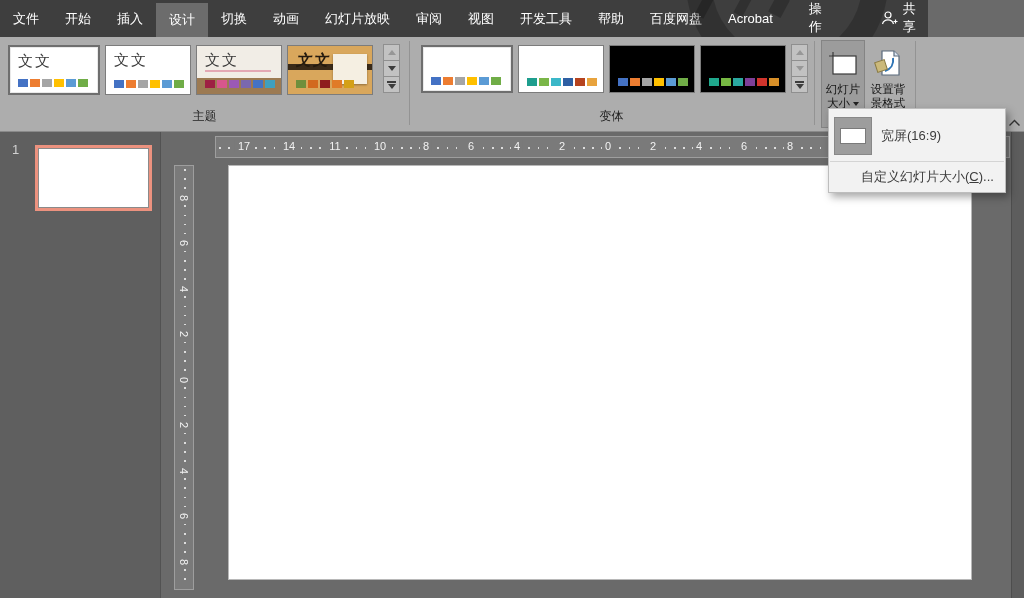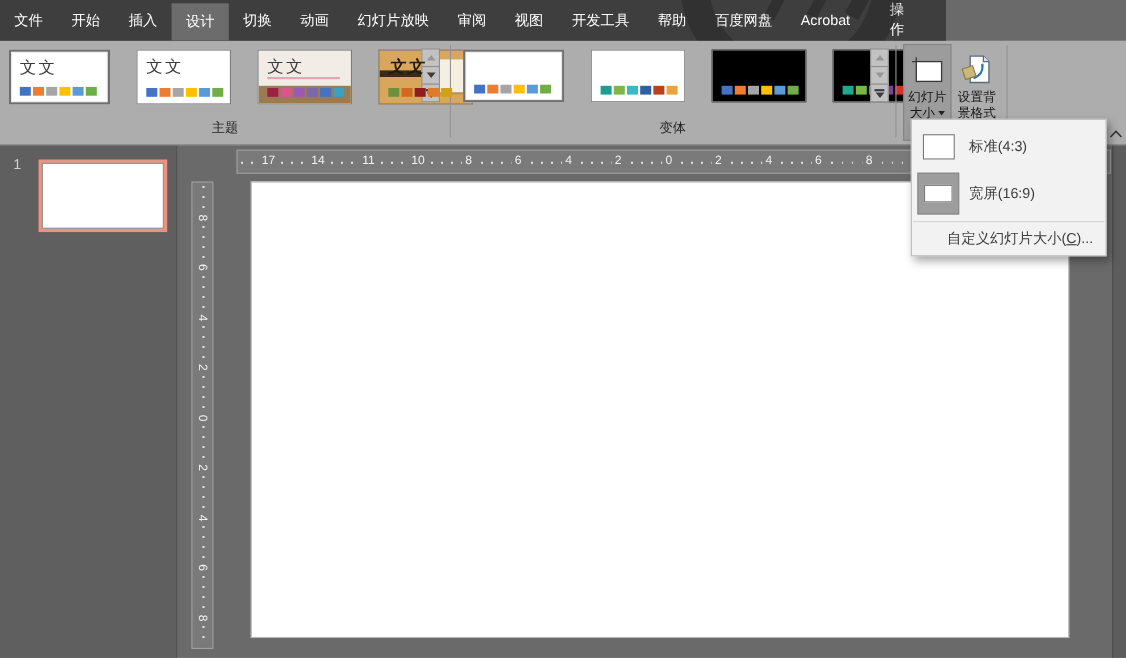--- a/index.html
+++ b/index.html
@@ -4,21 +4,21 @@
 <style>
   html,body{margin:0;padding:0;}
   body{
     width:1024px;height:598px;position:relative;overflow:hidden;
     background:#6a6a6a;
     font-family:"Liberation Sans","DejaVu Sans",sans-serif;
     -webkit-font-smoothing:antialiased;
   }
   
   .menubar{
-    position:absolute;top:0;left:0;width:860px;height:37px;
+    position:absolute;top:0;left:0;width:928px;height:37px;
     background:#3e3e3e;color:#fff;display:flex;align-items:stretch;
     z-index:20;overflow:hidden;
   }
   .menubar .wm{position:absolute;background:rgba(0,0,0,.22);pointer-events:none;}
   .wm1{width:150px;height:150px;border-radius:50%;background:transparent !important;
        border:26px solid rgba(0,0,0,.20);top:-118px;right:40px;}
   .wm2{width:10px;height:26px;top:-8px;left:700px;transform:rotate(28deg);}
   .wm3{width:10px;height:22px;top:-6px;left:738px;transform:rotate(28deg);}
   .wm4{width:14px;height:20px;top:-4px;left:772px;transform:rotate(28deg);}
   .tab{
@@ -33,21 +33,21 @@
   
   .ribbon{
     position:absolute;top:37px;left:0;width:1024px;height:94px;
     background:#adadad;border-bottom:1px solid #8a8a8a;z-index:10;
   }
   .group-sep{position:absolute;top:4px;height:84px;width:1px;background:#939393;}
   .group-label{
     position:absolute;top:71px;height:16px;line-height:16px;
     text-align:center;font-size:12px;color:#1f1f1f;
   }
-  .gallery{position:absolute;top:8px;display:flex;gap:24px;align-items:flex-start;}
+  .gallery{position:absolute;top:8px;display:flex;gap:5px;align-items:flex-start;}
   .thumb{
     position:relative;width:86px;height:50px;border:1px solid #7c7c7c;
     box-sizing:border-box;overflow:hidden;cursor:pointer;background:#fff;
   }
   .thumb.selected{border:2px solid #6e6e6e;box-shadow:inset 0 0 0 1px #e9e9e9;width:92px;}
   .thumb-text{
     position:absolute;top:5px;left:8px;font-size:15px;color:#3a3a3a;letter-spacing:2px;
   }
   .swatches{position:absolute;left:8px;bottom:6px;display:flex;gap:2px;}
   .swatches i{display:block;width:10px;height:8px;}
@@ -390,26 +390,20 @@
       <span>6</span>
       <span>8</span>
     </div>
 
   <div class="canvas"></div>
 
   <div class="scrollbar"></div>
 </div>
 
 <div class="dropdown">
-  <div class="dd-item dd-item-1">
-    <span class="dd-iconwrap">
-        <span class="dd-rect43"></span>
-      </span>
-    <span class="dd-label">标准(4:3)</span>
-  </div>
   <div class="dd-item dd-item-2">
     <span class="dd-iconwrap sel">
         <span class="dd-rect169"></span>
       </span>
     <span class="dd-label">宽屏(16:9)</span>
   </div>
   <div class="dd-sep"></div>
   <div class="dd-custom">
     <span>自定义幻灯片大小(</span>
       <span class="ukey">C</span>

